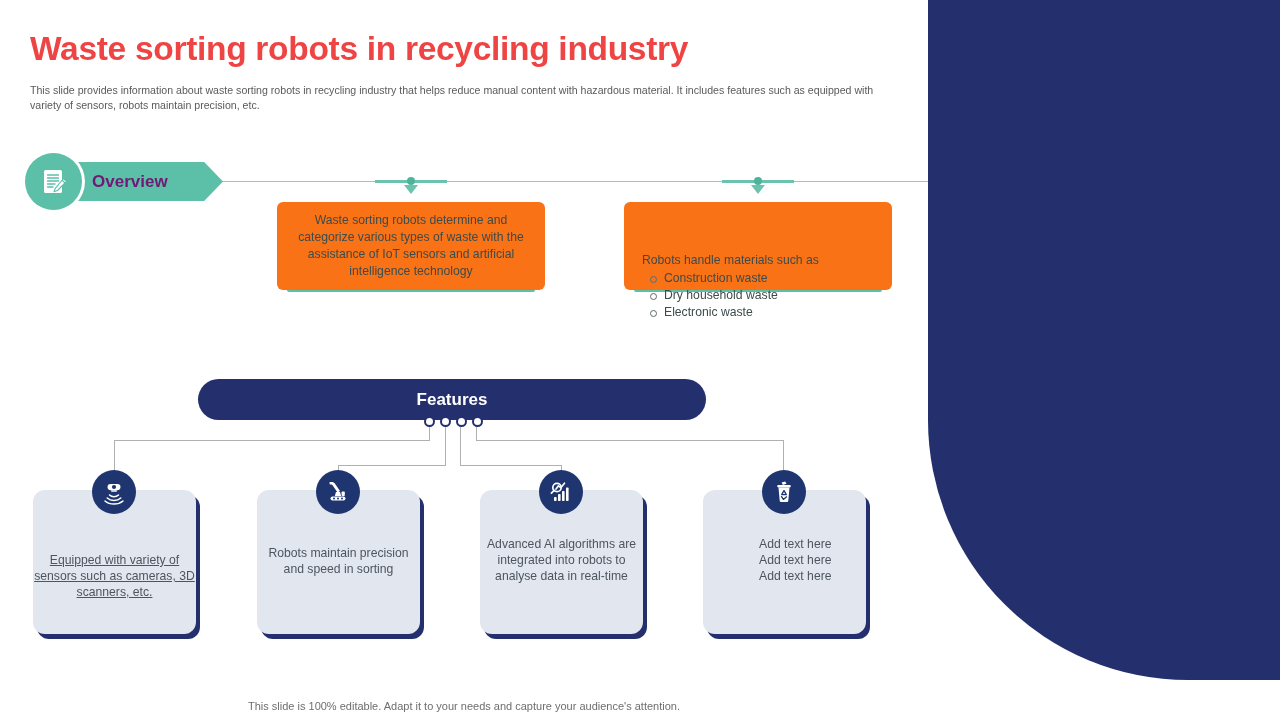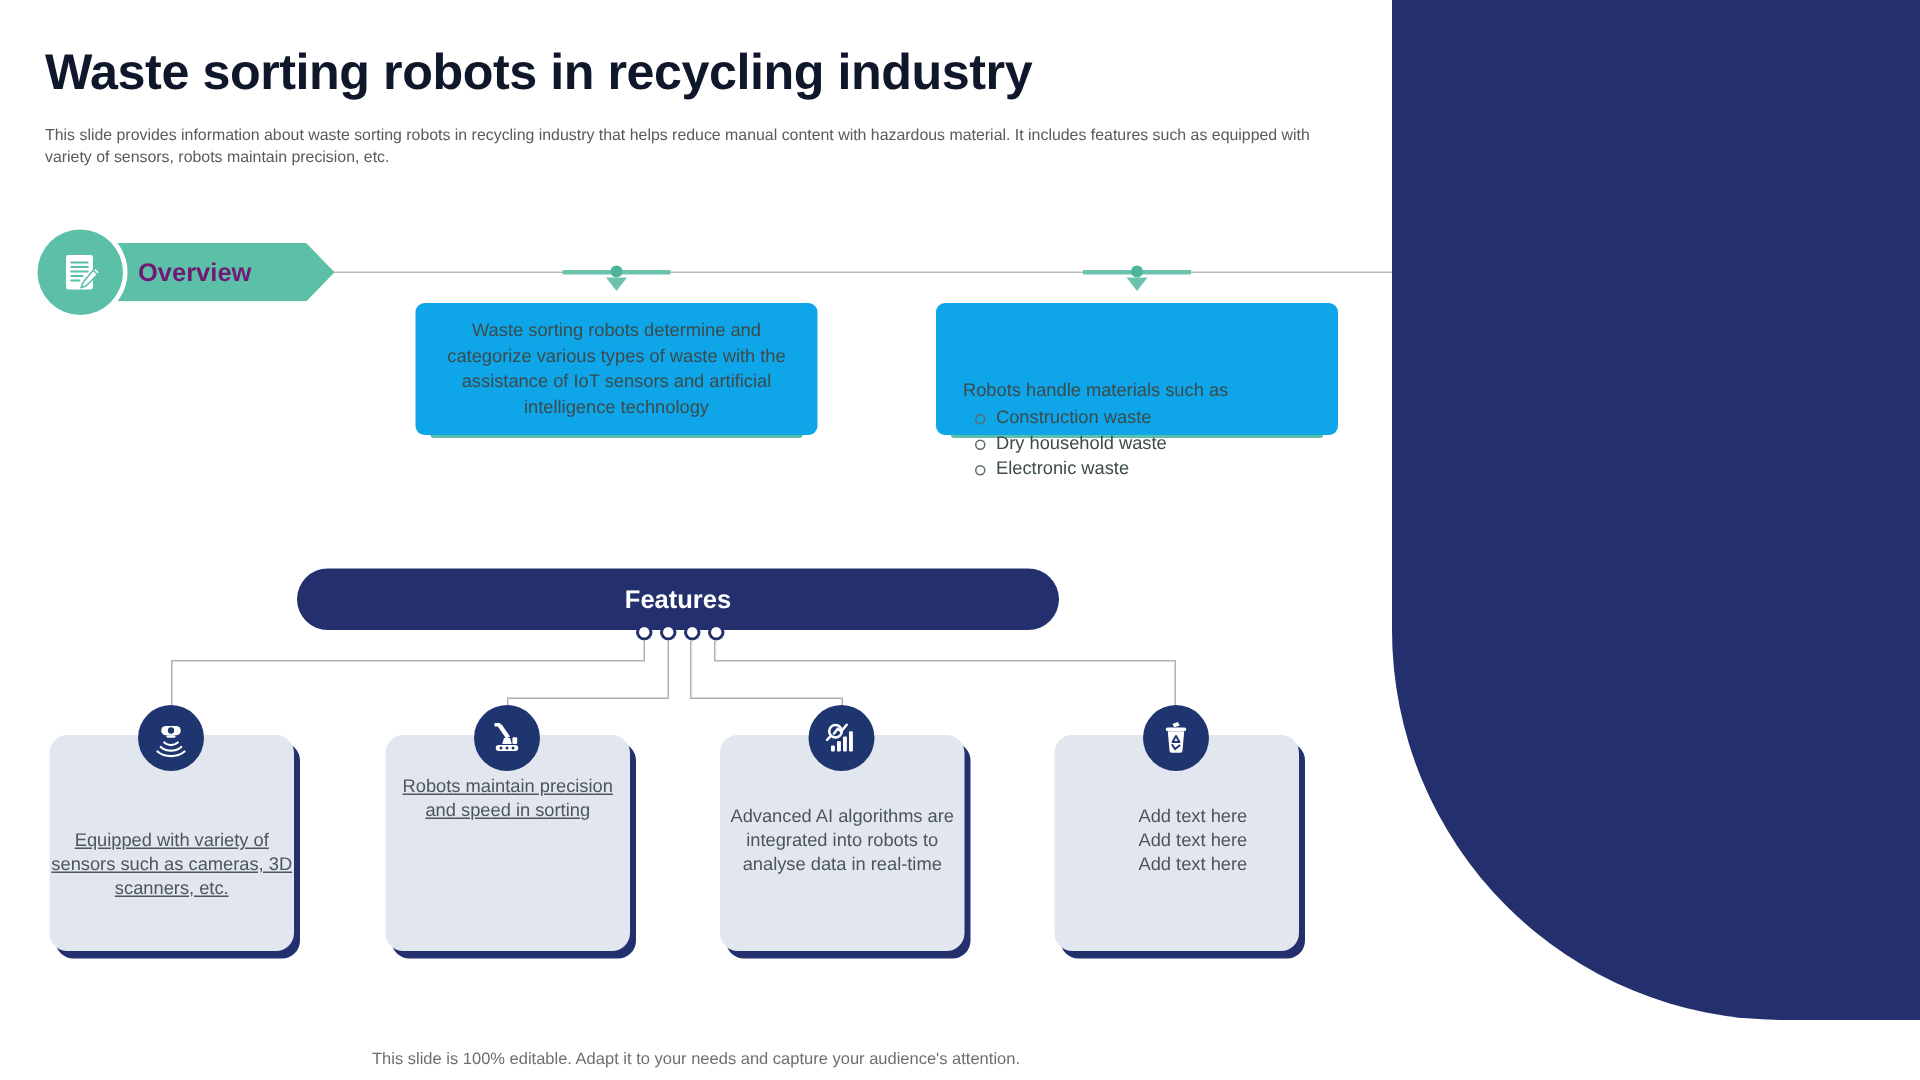--- a/index.html
+++ b/index.html
@@ -15,21 +15,21 @@
   
   .right-panel{
     position:absolute;left:928px;top:0;width:352px;height:680px;
     background:#24306e;
     border-bottom-left-radius:260px;
   }
 
   
   .title{
     position:absolute;left:30px;top:30px;width:860px;
-    font-size:33.5px;font-weight:bold;color:#0f172a;letter-spacing:-.3px;
+    font-size:33.5px;font-weight:bold;color:#ef4444;letter-spacing:-.3px;
   }
   .subtitle{
     position:absolute;left:30px;top:83px;width:845px;
     font-size:10.6px;line-height:15px;color:#5a5a5a;
   }
 
   
   .ov-line{position:absolute;left:215px;top:181px;width:713px;height:1px;background:#b9b9b9;}
   .ov-circle{
     position:absolute;left:25px;top:153px;width:57px;height:57px;border-radius:50%;
@@ -43,21 +43,21 @@
     display:flex;align-items:center;padding-left:26px;box-sizing:border-box;
     clip-path:polygon(0 0, 88% 0, 100% 50%, 88% 100%, 0 100%);
   }
   .conn{position:absolute;height:22px;}
   .conn .bar{position:absolute;left:0;top:9px;width:100%;height:2.5px;background:#6cc3ad;}
   .conn .dot{position:absolute;left:50%;top:5.5px;margin-left:-4px;width:8px;height:8px;border-radius:50%;background:#4bb49b;}
   .conn .tri{position:absolute;left:50%;top:14px;margin-left:-7px;width:0;height:0;
       border-left:7px solid transparent;border-right:7px solid transparent;border-top:9px solid #6cc3ad;}
 
   .mint-card{
-    position:absolute;background:#0ea5e9;border-radius:6px;color:#3c4b4b;
+    position:absolute;background:#f97316;border-radius:6px;color:#3c4b4b;
     font-size:12.2px;line-height:17px;box-sizing:border-box;
   }
   .mint-bar{position:absolute;height:6px;background:#5cbfa8;border-radius:2px;}
 
   .bullets{margin:0;padding:0;list-style:none;}
   .bullets li{position:relative;padding-left:22px;}
   .bullets li:before{
     content:"";position:absolute;left:8px;top:6px;width:5px;height:5px;border-radius:50%;
     border:1px solid #5b6b6b;
   }
@@ -216,21 +216,21 @@
         <rect x="17.6" y="13.5" width="3.2" height="4.5" rx="0.8"></rect>
         <rect x="6.5" y="18.6" width="15" height="4" rx="2"></rect>
       </g>
       <g fill="#1e3570">
         <circle cx="10" cy="20.6" r="1"></circle>
         <circle cx="14" cy="20.6" r="1"></circle>
         <circle cx="18" cy="20.6" r="1"></circle>
       </g>
     </svg>
   </div>
-  <div class="ftext" style="left:257px;top:516px;text-decoration:underline;">Robots maintain precision and speed in sorting</div>
+  <div class="ftext" style="left:257px;top:545px;">Robots maintain precision and speed in sorting</div>
 
   <div class="fshadow" style="left:484px;top:495px;"></div>
   <div class="fcard" style="left:480px;top:490px;"></div>
   <div class="ficon" style="left:539px;top:470px;">
     <svg width="28" height="28" viewBox="0 0 28 28">
       <g fill="none" stroke="#ffffff" stroke-width="1.7">
         <circle cx="10" cy="9.5" r="4.2"></circle>
         <line x1="6.9" y1="12.6" x2="4.4" y2="15.2" stroke-linecap="round"></line>
         <polyline points="9,11 11.5,7.8 13.8,9.6 17.5,5.2" stroke-linecap="round" stroke-linejoin="round"></polyline>
       </g>

